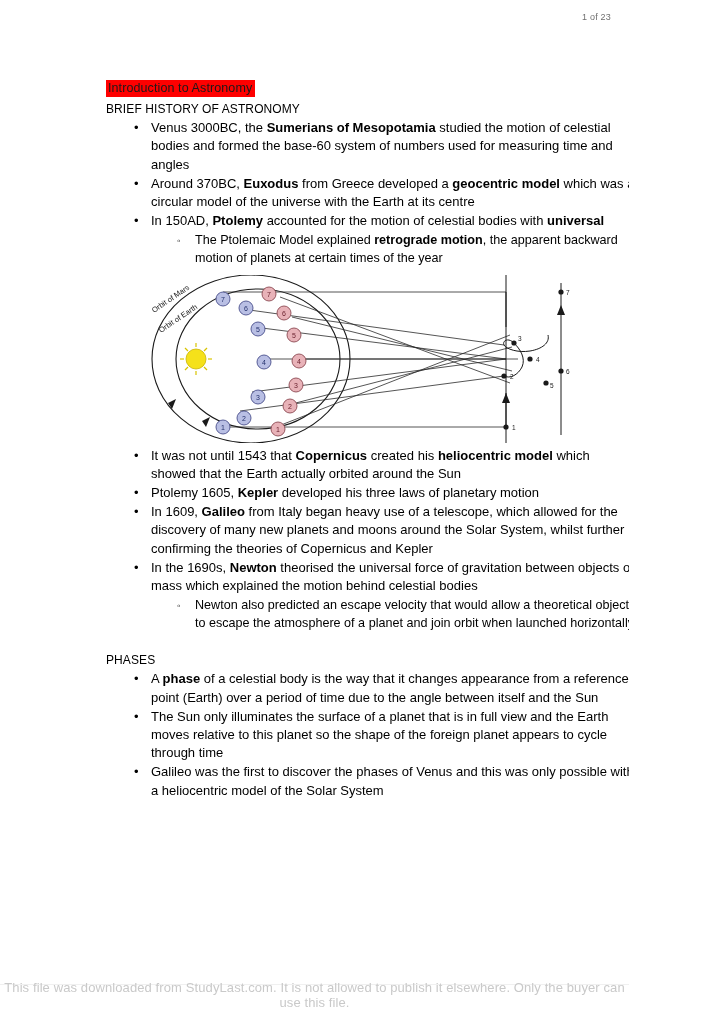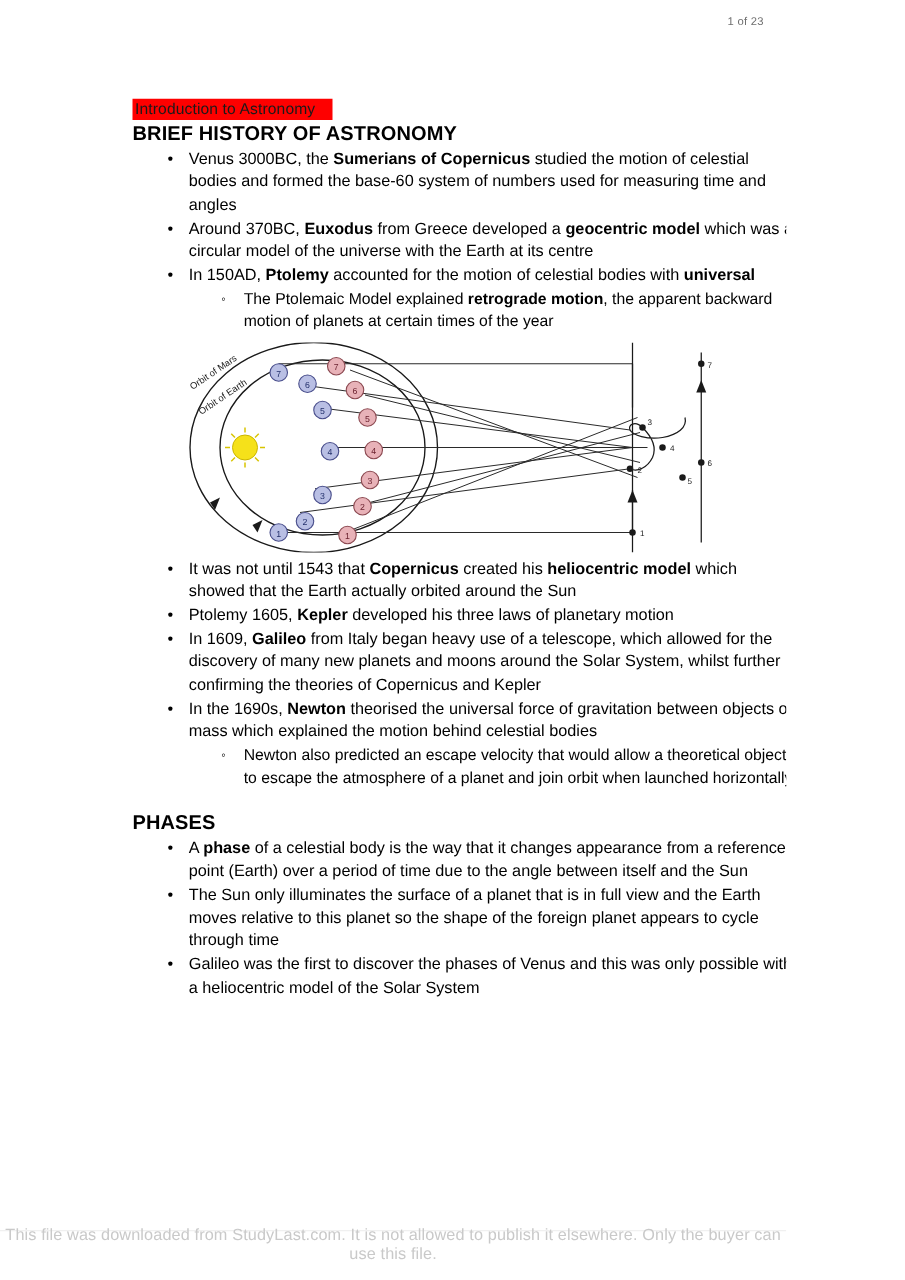--- a/index.html
+++ b/index.html
@@ -37,28 +37,28 @@
     top: 78px;
     width: 530px;
   }
 
   .title-highlight {
     display: inline-block;
     background: #fe0000;
     color: #1a1a1a;
     font-size: 12.5px;
     line-height: 15px;
-    padding: 1px 14px 1px 2px;
+    padding: 1px 3px 1px 2px;
     letter-spacing: .1px;
     margin: 0 0 1px 0;
   }
 
   h2.section-head {
-    font-size: 16px;
-    font-weight: bold;
+    font-size: 12px;
+    font-weight: normal;
     margin: 3px 0 2px 0;
     letter-spacing: .1px;
     line-height: 16px;
   }
   h2.section-head.phases {
     margin-top: 0;
   }
 
   ul.bullets {
     list-style: none;
@@ -130,21 +130,21 @@
   <div class="content">
 
     <div class="title-highlight">Introduction to Astronomy</div>
 
     <h2 class="section-head">BRIEF HISTORY OF ASTRONOMY</h2>
 
     <ul class="bullets">
 
       <li>
         <span class="marker">•</span>
-        <span>Venus 3000BC, the </span><b>Sumerians of Copernicus</b><span> studied the motion of celestial bodies and formed the base-60 system of numbers used for measuring time and angles</span>
+        <span>Venus 3000BC, the </span><b>Sumerians of Mesopotamia</b><span> studied the motion of celestial bodies and formed the base-60 system of numbers used for measuring time and angles</span>
       </li>
 
       <li>
         <span class="marker">•</span>
         <span>Around 370BC, </span><b>Euxodus</b><span> from Greece developed a </span><b>geocentric model</b><span> which was a circular model of the universe with the Earth at its centre</span>
       </li>
 
       <li>
         <span class="marker">•</span>
         <span>In 150AD, </span><b>Ptolemy</b><span> accounted for the motion of celestial bodies with </span><b>universal</b>

